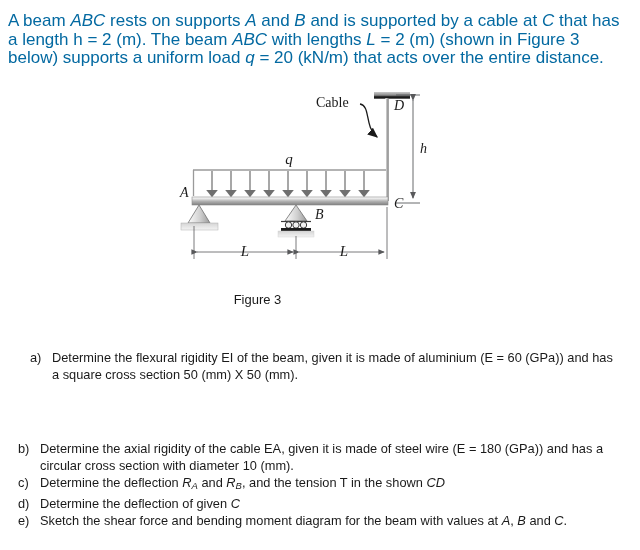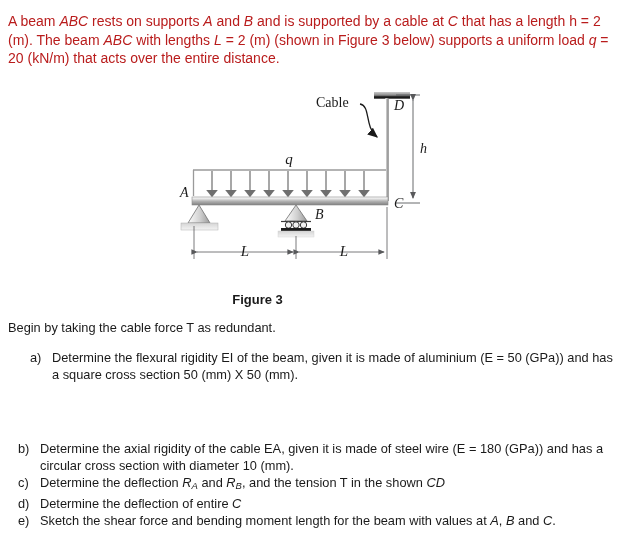--- a/index.html
+++ b/index.html
@@ -19,43 +19,42 @@
   .page {
     position: relative;
     width: 640px;
     height: 550px;
   }
   .intro {
     position: absolute;
     left: 8px;
     top: 12px;
     width: 618px;
-    font-size: 14px;
+    font-size: 17px;
     line-height: 18.5px;
-    color: #b91c1c;
+    color: #0369a1;
   }
   .intro i { font-style: italic; }
 
   
   .figure-wrap {
     position: absolute;
     left: 0px;
     top: 86px;
     width: 640px;
     height: 225px;
   }
   .fig-caption {
     position: absolute;
     left: 0;
     top: 206px;
     width: 515px;
     text-align: center;
     font-size: 13px;
     color: #1a1a1a;
-    font-weight: bold;
   }
 
   
   .redundant-line {
     position: absolute;
     left: 8px;
     top: 320px;
     font-size: 12.8px;
     color: #1a1a1a;
   }
@@ -213,27 +212,26 @@
         <text x="245" y="170" font-family="Liberation Serif, serif" font-size="15" font-style="italic" fill="#1a1a1a" text-anchor="middle">L</text>
 
         <line x1="299" y1="166" x2="384" y2="166" stroke="#58595b" stroke-width="0.8" marker-start="url(#dimArrowEnd)" marker-end="url(#dimArrowEnd)"></line>
         <text x="344" y="170" font-family="Liberation Serif, serif" font-size="15" font-style="italic" fill="#1a1a1a" text-anchor="middle">L</text>
       </g>
     </svg>
 
     <div class="fig-caption">Figure 3</div>
   </div>
 
-  <div class="redundant-line">Begin by taking the cable force T as redundant.</div>
 
   <div class="list list-a">
     <div class="li">
       <span class="marker">a)</span>
       <span class="content">
-        <span>Determine the flexural rigidity EI of the beam, given it is made of aluminium (E = 50 (GPa))</span>
+        <span>Determine the flexural rigidity EI of the beam, given it is made of aluminium (E = 60 (GPa))</span>
         <span>and has a square cross section 50 (mm) X 50 (mm).</span>
       </span>
     </div>
   </div>
 
   <div class="list list-bcde">
 
     <div class="li gap-b">
       <span class="marker">b)</span>
       <span class="content">
@@ -242,23 +240,23 @@
       </span>
     </div>
 
     <div class="li">
       <span class="marker">c)</span>
       <span class="content"><span>Determine the deflection </span><i>R</i><span class="sub">A</span><span> and </span><i>R</i><span class="sub">B</span><span>, and the tension T in the shown </span><i>CD</i></span>
     </div>
 
     <div class="li">
       <span class="marker">d)</span>
-      <span class="content"><span>Determine the deflection of entire </span><i>C</i></span>
+      <span class="content"><span>Determine the deflection of given </span><i>C</i></span>
     </div>
 
     <div class="li">
       <span class="marker">e)</span>
-      <span class="content"><span>Sketch the shear force and bending moment length for the beam with values at </span><i>A</i><span>, </span><i>B</i><span> and </span><i>C</i><span>.</span></span>
+      <span class="content"><span>Sketch the shear force and bending moment diagram for the beam with values at </span><i>A</i><span>, </span><i>B</i><span> and </span><i>C</i><span>.</span></span>
     </div>
 
   </div>
 
 </div>
 
 </body></html>

